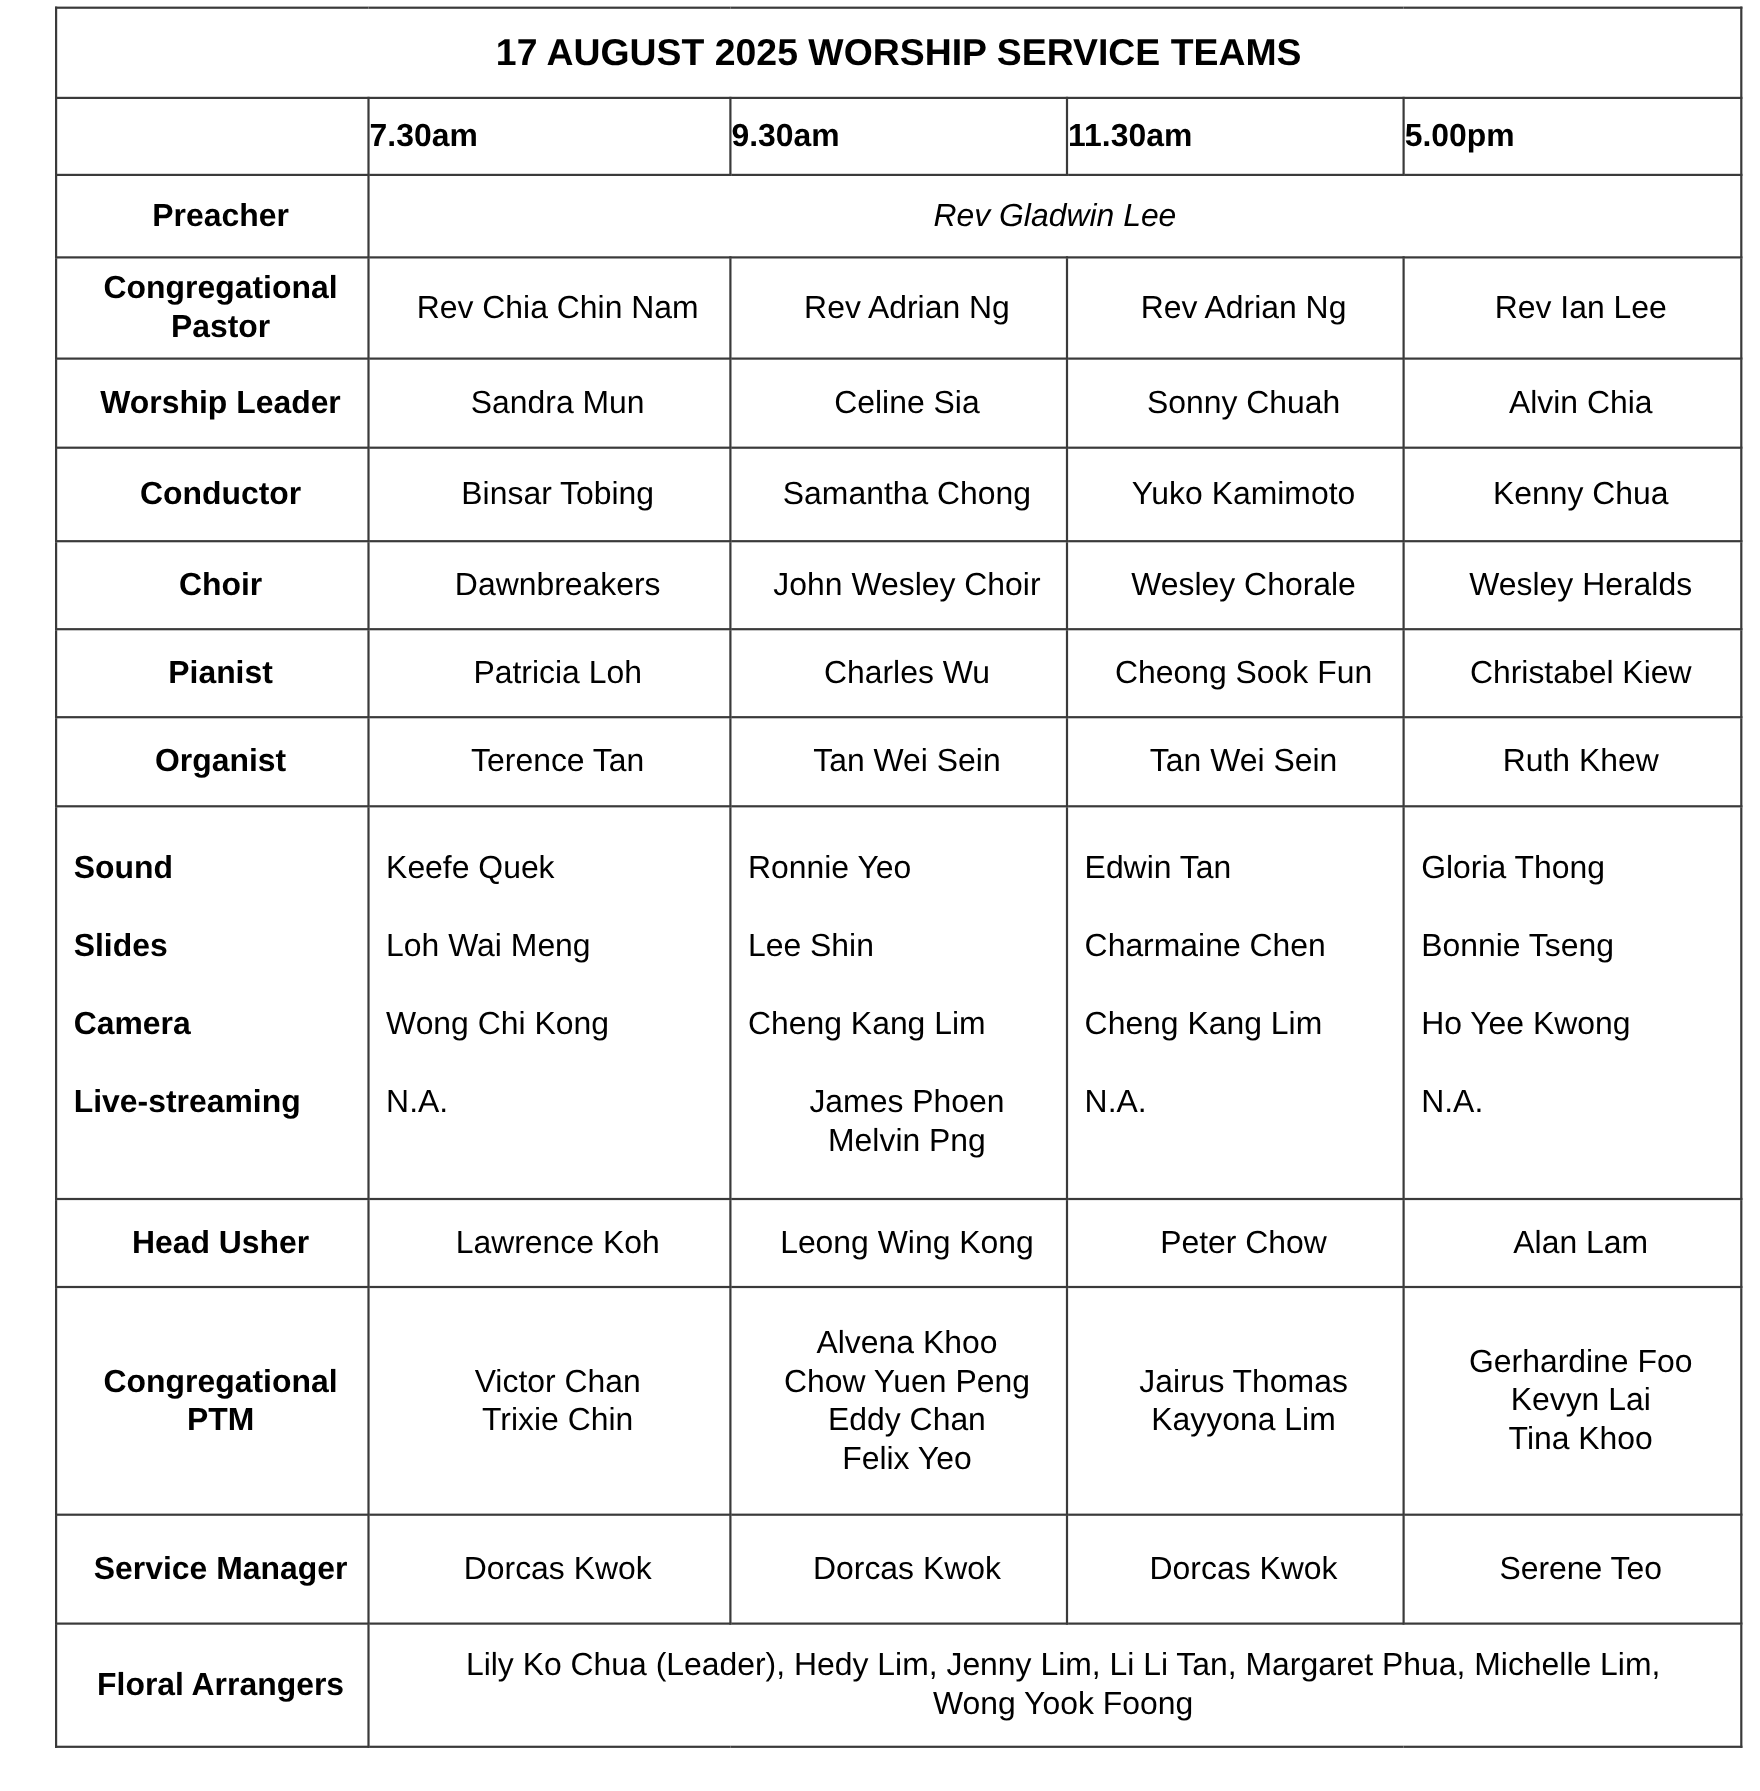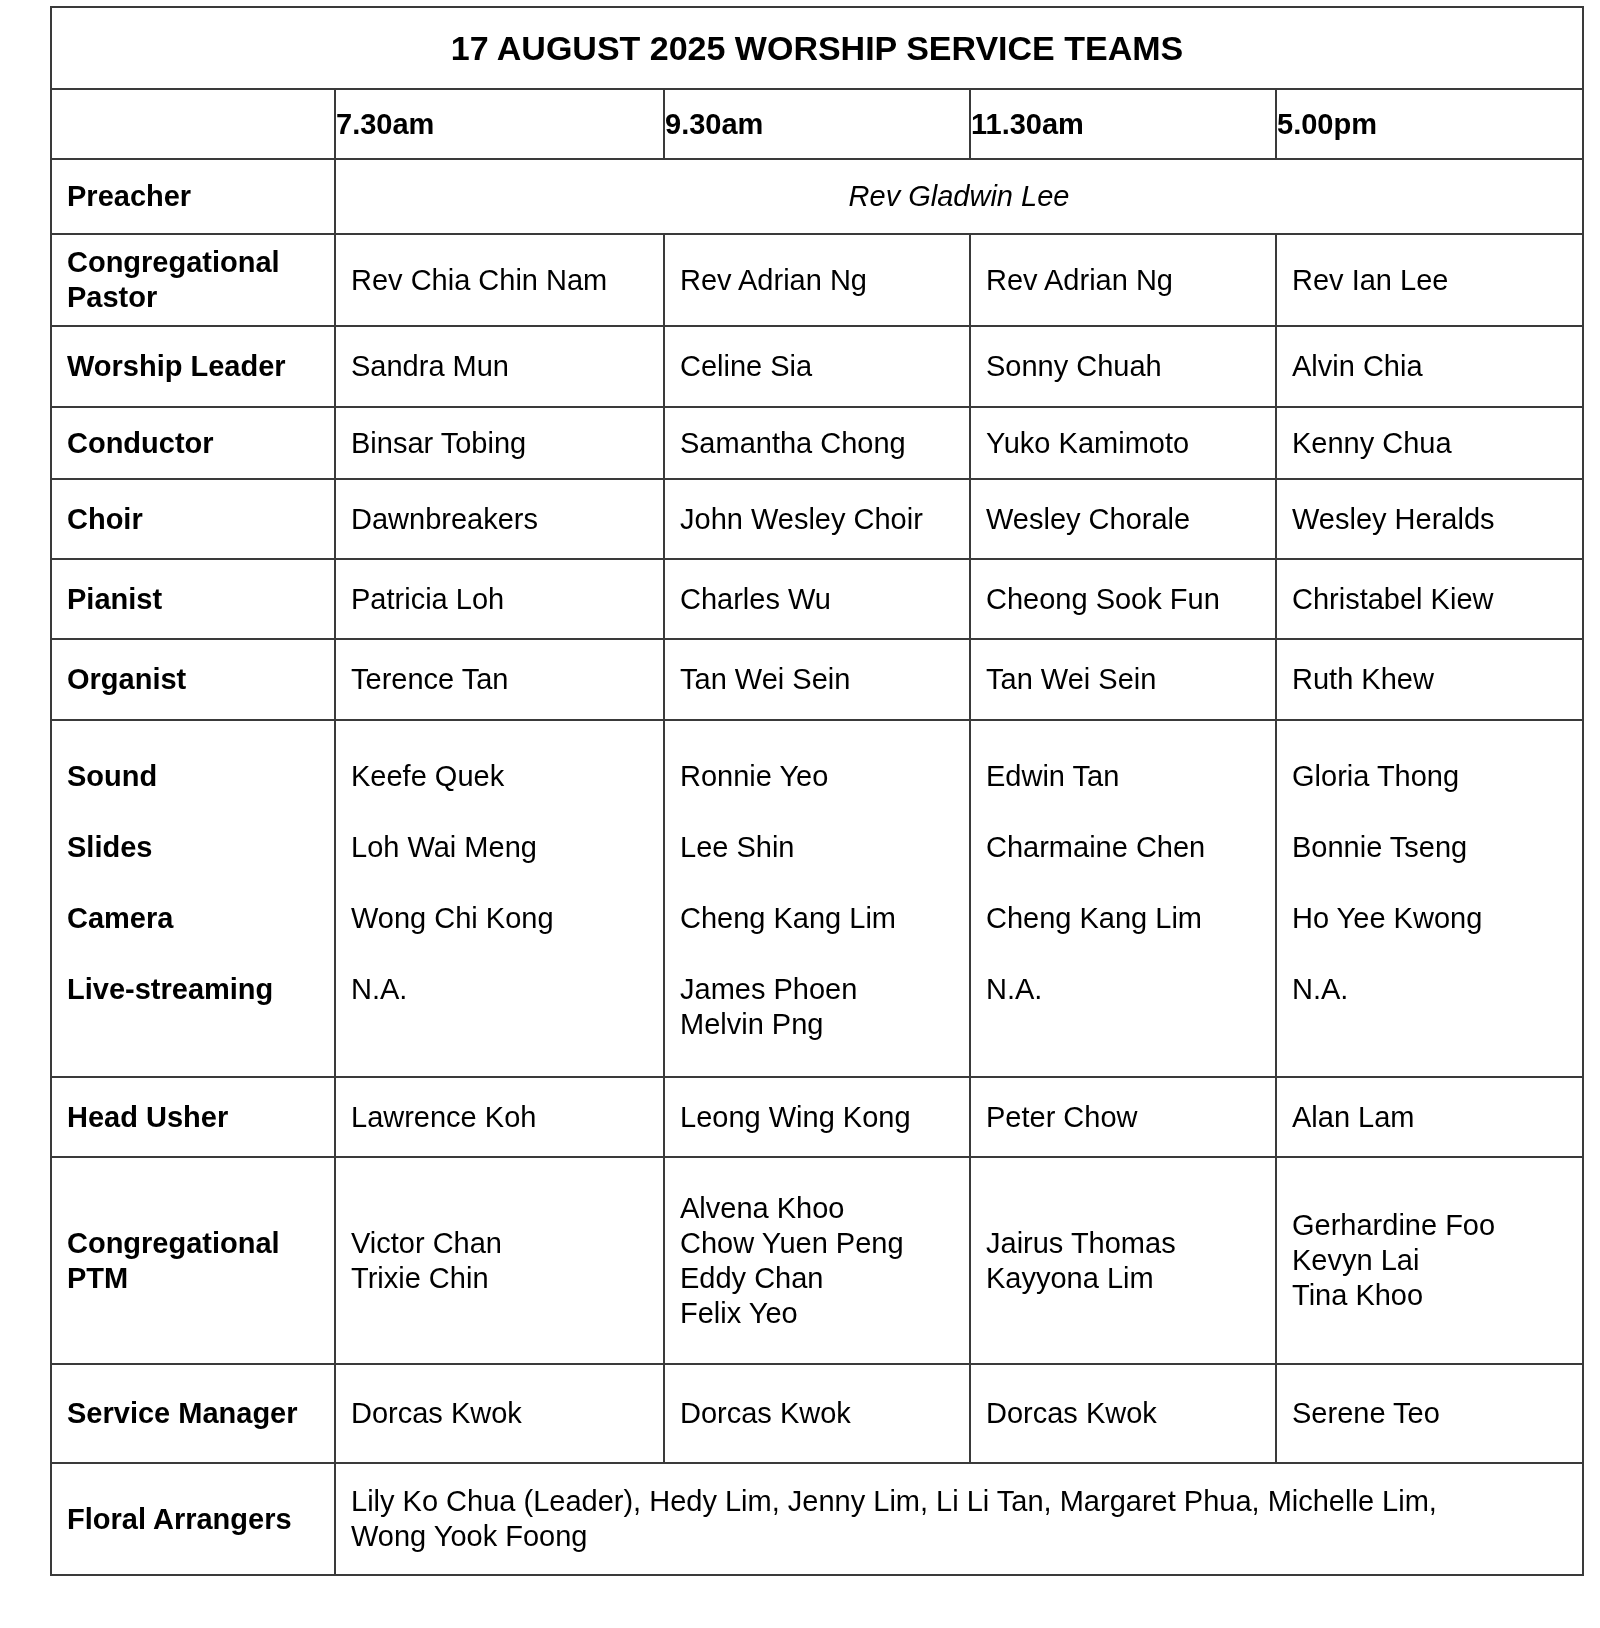--- a/index.html
+++ b/index.html
@@ -20,21 +20,21 @@
       top: 6px;
       width: 1532px;
       border-collapse: collapse;
       table-layout: fixed;
       margin-left: 44px;
     }
     table.roster td, table.roster th {
       border: 2px solid #3a3a3a;
       padding: 0 0 0 15px;
       vertical-align: middle;
-      text-align: left;
+      text-align: center;
       font-size: 29px;
       line-height: 35px;
       font-weight: normal;
     }
     table.roster td.title-cell {
       text-align: center;
       font-weight: bold;
       font-size: 34px;
       padding: 0;
       height: 80px;
@@ -112,21 +112,21 @@
   </tr>
 
   <tr style="height:81px">
     <td class="role">Worship Leader</td>
     <td>Sandra Mun</td>
     <td>Celine Sia</td>
     <td>Sonny Chuah</td>
     <td>Alvin Chia</td>
   </tr>
 
-  <tr style="height:72px">
+  <tr style="height:85px">
     <td class="role">Conductor</td>
     <td>Binsar Tobing</td>
     <td>Samantha Chong</td>
     <td>Yuko Kamimoto</td>
     <td>Kenny Chua</td>
   </tr>
 
   <tr style="height:80px">
     <td class="role">Choir</td>
     <td>Dawnbreakers</td>

